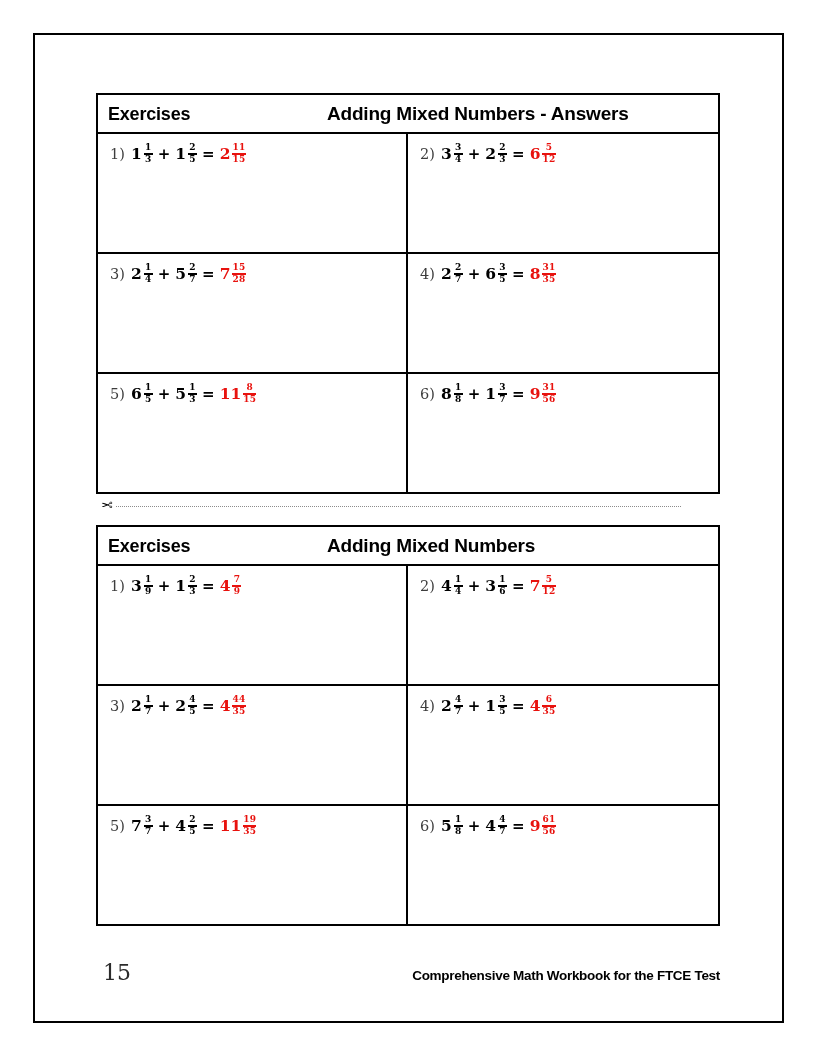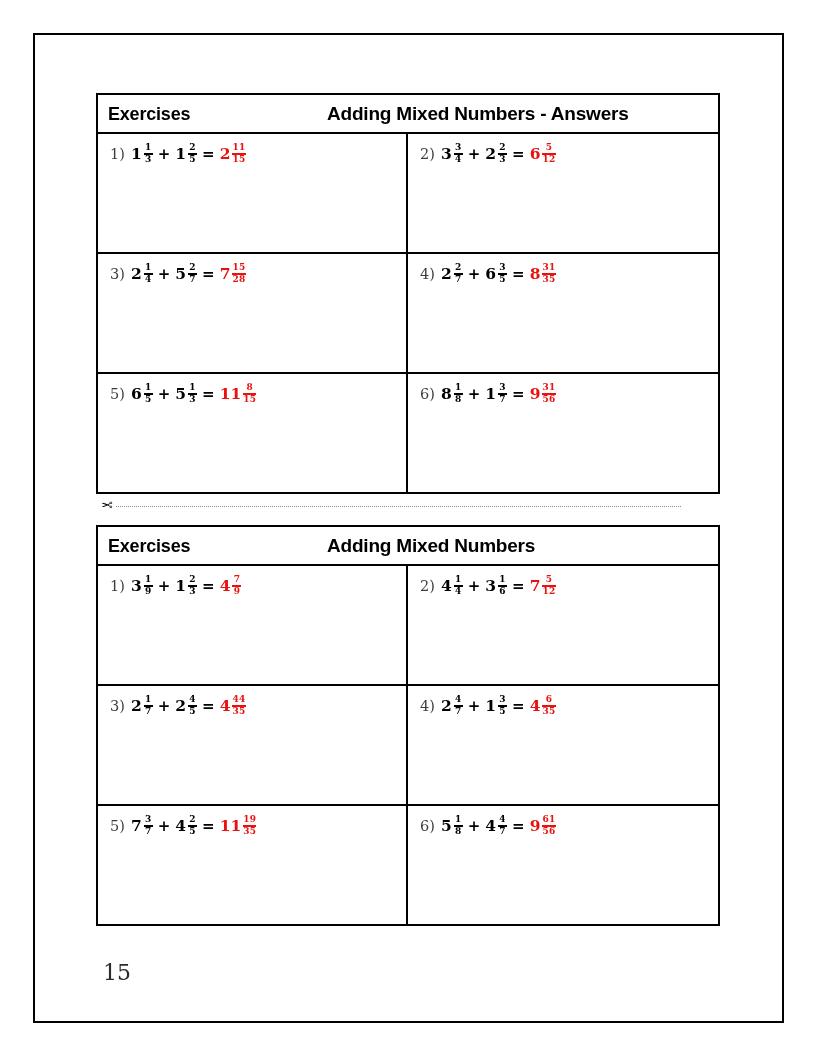--- a/index.html
+++ b/index.html
@@ -601,13 +601,14 @@
             <span class="den">56</span>
           </span>
         </span>
       </span>
     </div>
   </div>
 </div>
 
 <div class="footer">
   <span class="page-number">15</span>
+  <span class="book-title">Comprehensive Math Workbook for the FTCE Test</span>
 </div>
 
 </body></html>

